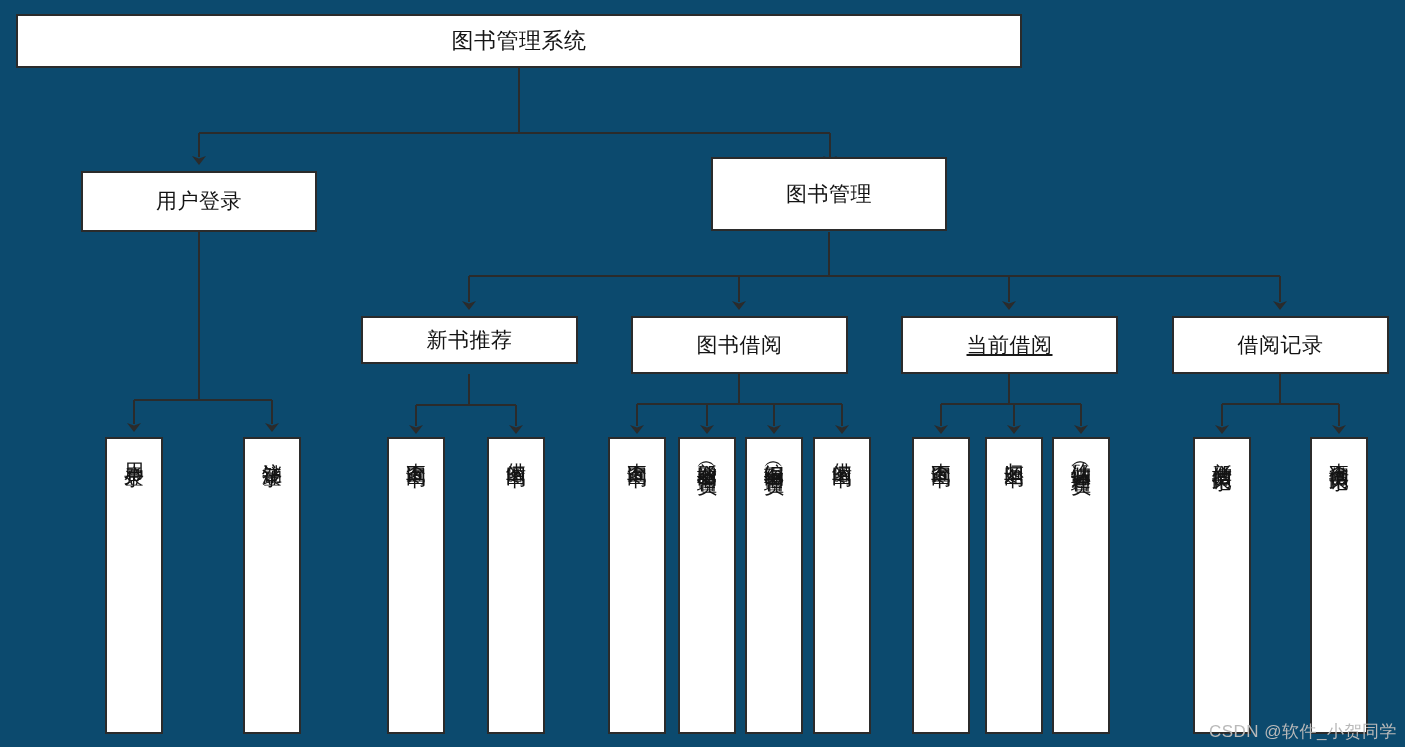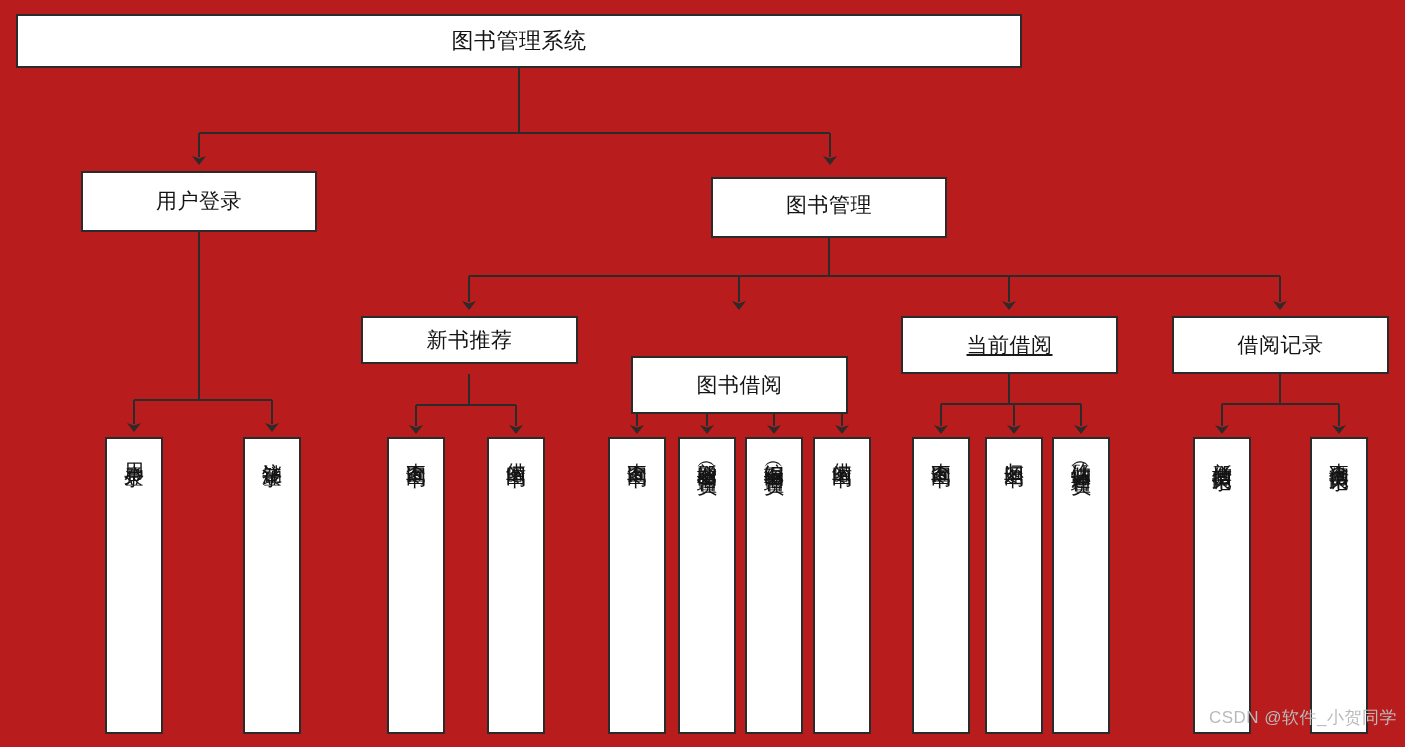--- a/index.html
+++ b/index.html
@@ -6,21 +6,21 @@
   html,body{margin:0;padding:0;background:#ffffff;}
   body{
     font-family:"Liberation Sans","DejaVu Sans",sans-serif;
     color:#1a1a1a;
     -webkit-font-smoothing:antialiased;
   }
   #canvas{
     position:relative;
     width:1405px;
     height:747px;
-    background:#b91c1c;
+    background:#0c4a6e;
     overflow:hidden;
   }
   svg#wires{
     position:absolute;
     left:0; top:0;
     width:1405px;
     height:747px;
     pointer-events:none;
   }
   .node{
@@ -53,21 +53,21 @@
     text-orientation:upright;
     font-size:20px;
     line-height:1.55;
     letter-spacing:2px;
     white-space:normal;
     height:auto;
   }
   .watermark{
     position:absolute;
     right:8px;
-    bottom:18px;
+    bottom:4px;
     font-size:17px;
     color:#b9b9b9;
     letter-spacing:0.5px;
     white-space:nowrap;
     user-select:none;
   }
 </style>
 </head>
 <body>
 
@@ -123,28 +123,28 @@
     </g>
   </svg>
 
   <div class="node root" style="left:16px;top:14px;width:1006px;height:54px;">
     <span class="label">图书管理系统</span>
   </div>
 
   <div class="node lvl2" style="left:81px;top:171px;width:236px;height:61px;">
     <span class="label">用户登录</span>
   </div>
-  <div class="node lvl2" style="left:711px;top:177px;width:236px;height:61px;font-family:Liberation Mono, monospace;">
+  <div class="node lvl2" style="left:711px;top:157px;width:236px;height:74px;">
     <span class="label">图书管理</span>
   </div>
 
   <div class="node lvl3" style="left:361px;top:316px;width:217px;height:48px;">
     <span class="label">新书推荐</span>
   </div>
-  <div class="node lvl3" style="left:631px;top:316px;width:217px;height:58px;margin-top:40px;">
+  <div class="node lvl3" style="left:631px;top:316px;width:217px;height:58px;">
     <span class="label">图书借阅</span>
   </div>
   <div class="node lvl3" style="left:901px;top:316px;width:217px;height:58px;text-decoration:underline;">
     <span class="label">当前借阅</span>
   </div>
   <div class="node lvl3" style="left:1172px;top:316px;width:217px;height:58px;">
     <span class="label">借阅记录</span>
   </div>
 
   <div class="node leaf" style="left:105px;top:437px;width:58px;height:297px;">

